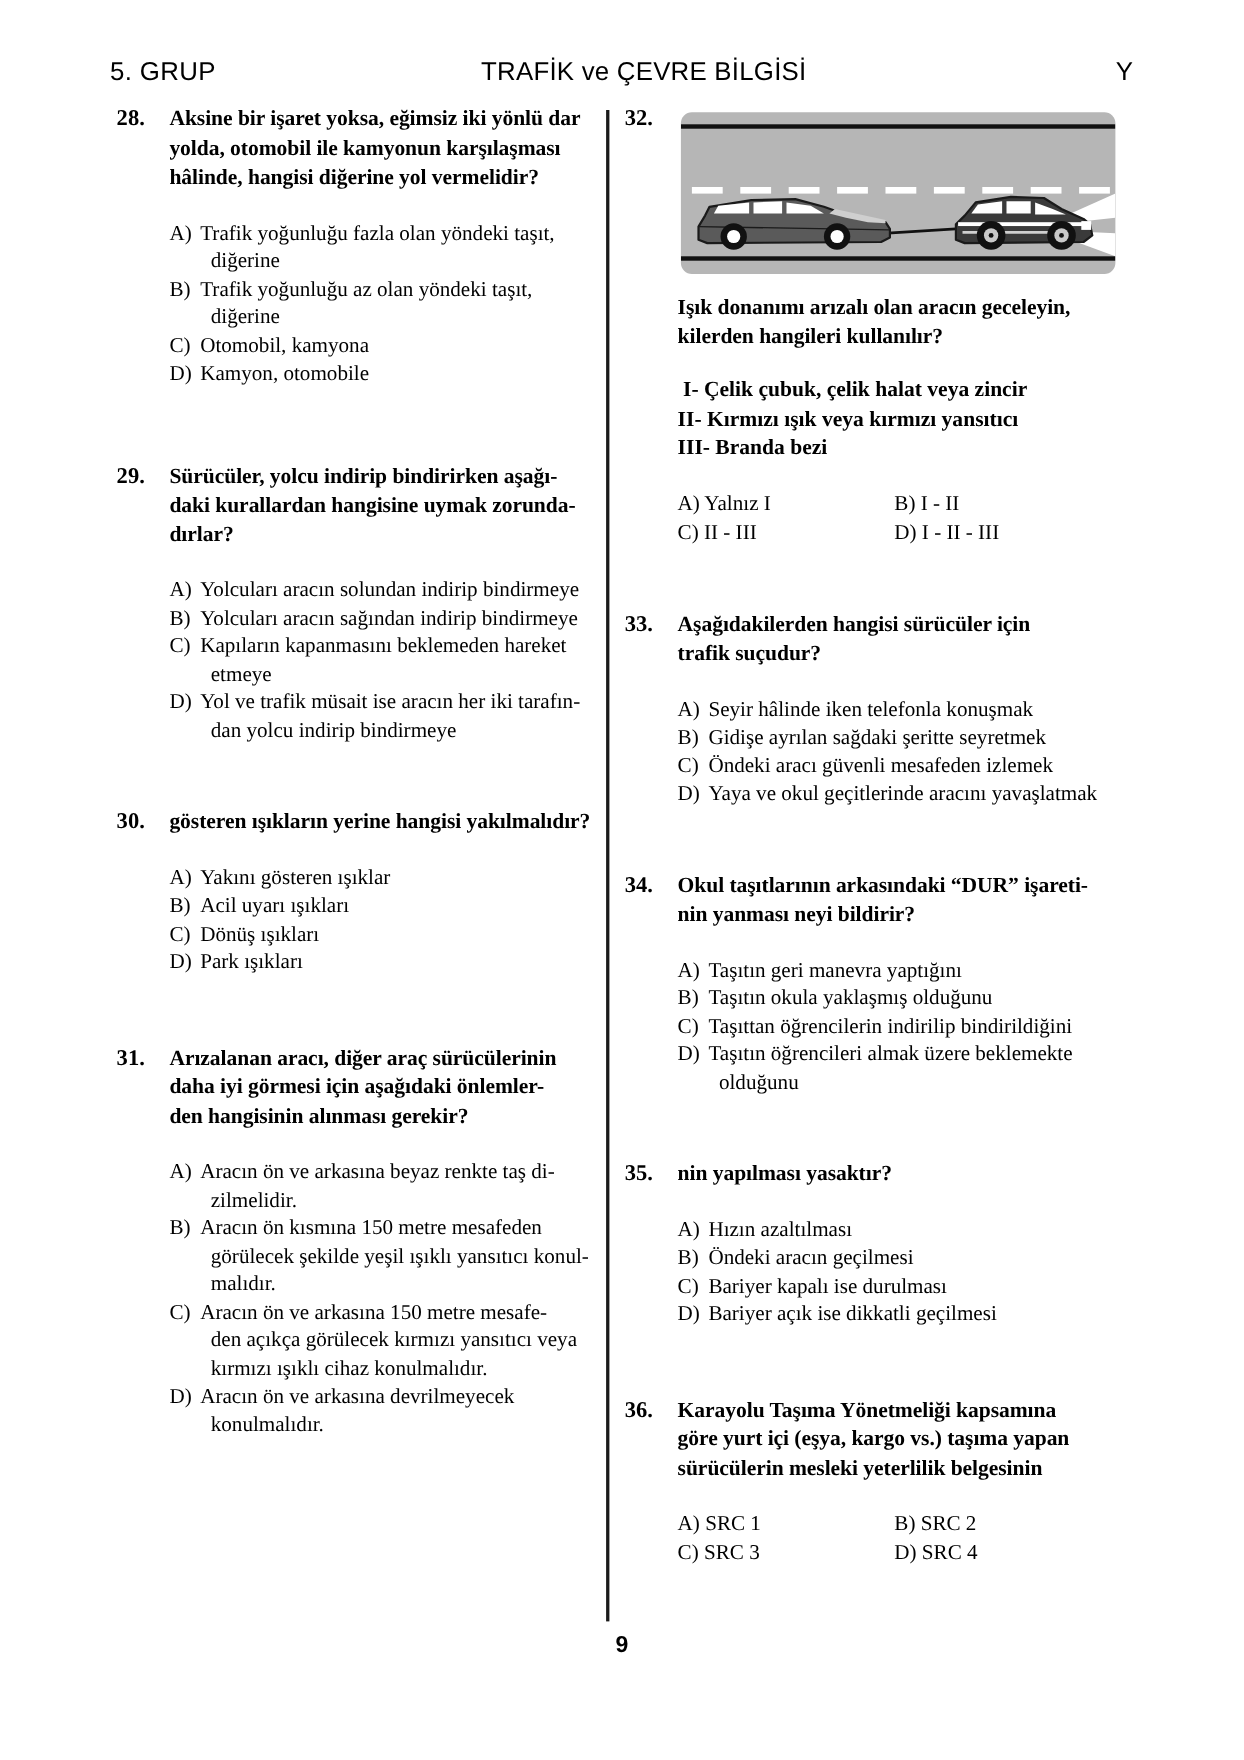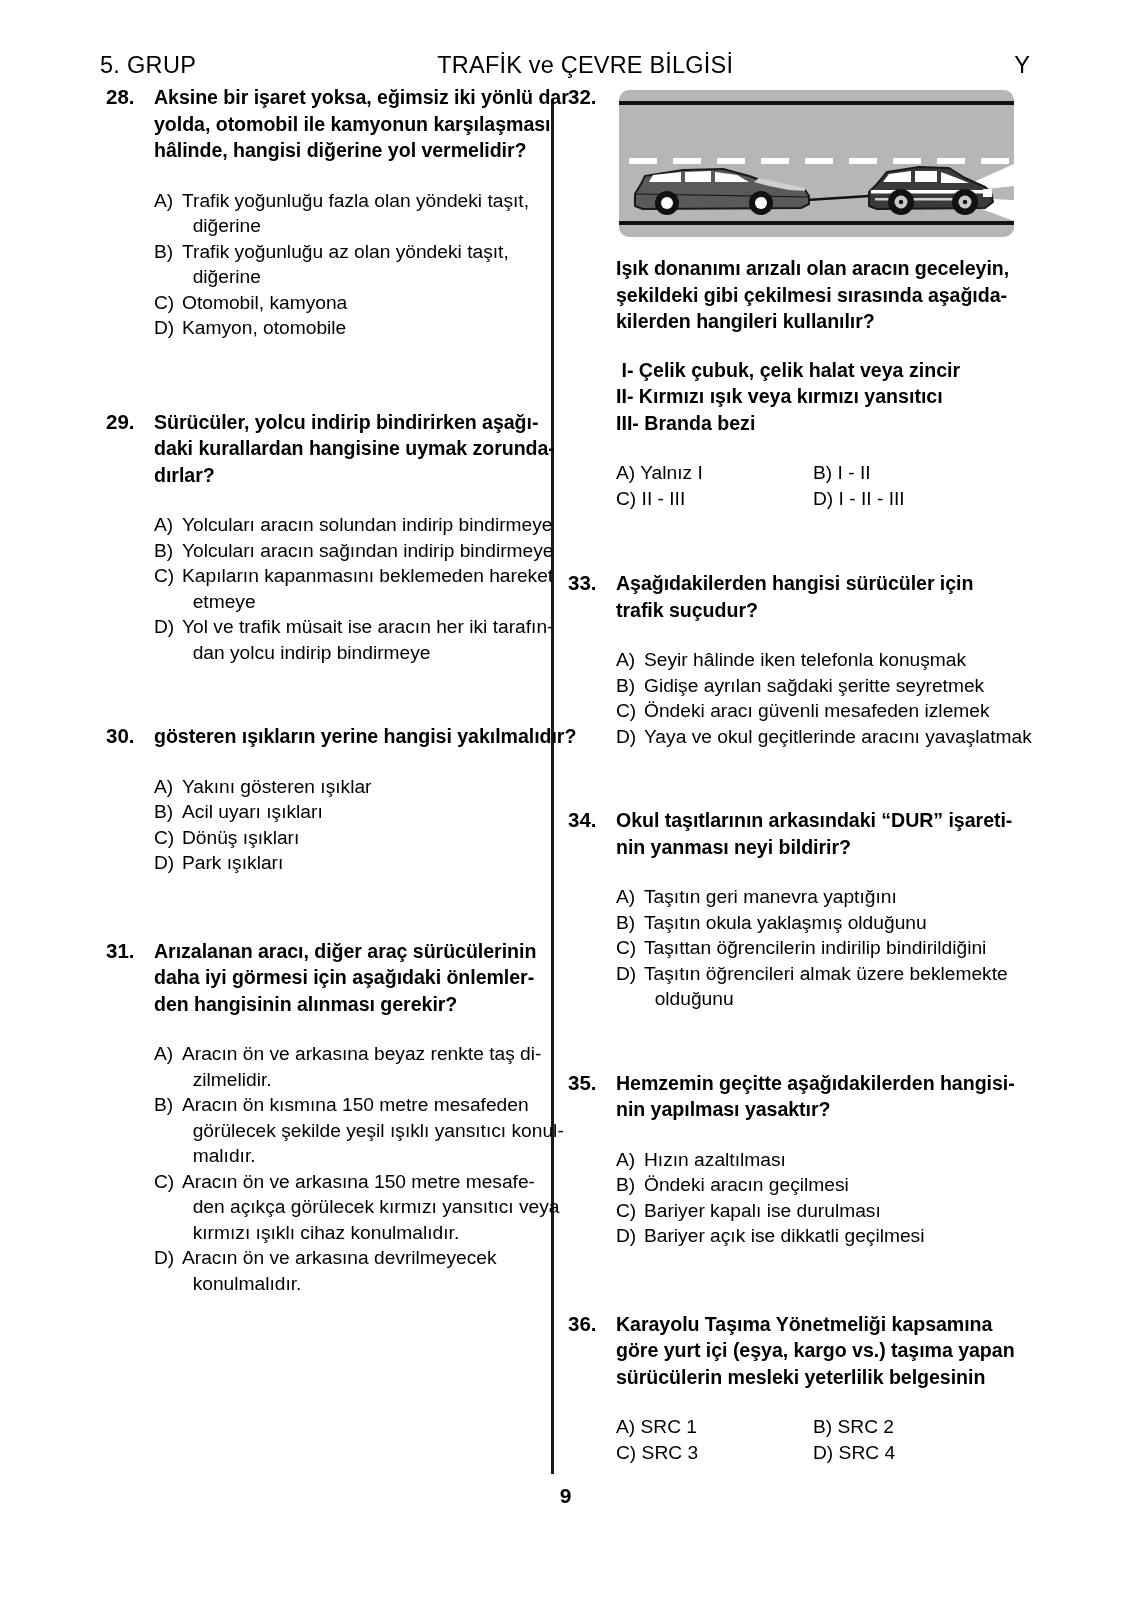--- a/index.html
+++ b/index.html
@@ -44,21 +44,22 @@
     letter-spacing: 0.2px;
     margin-left: -40px;
   }
   .header .side {
     font-weight: normal;
   }
 
   
   .col {
     position: absolute;
-    top: 84px;
+    top: 96px;
+    font-family: Liberation Serif, serif;
   }
   .col-left  { left: 104px;  width: 448px; }
   .col-right { left: 566px;  width: 452px; }
 
   .divider {
     position: absolute;
     left: 551px;
     top: 100px;
     width: 3px;
     height: 1374px;
@@ -414,21 +415,20 @@
                 <circle cx="346" cy="112" r="2.2" fill="#111111"></circle>
               </g>
             </svg>
           </div>
         </div>
 
         <div style="height:18px"></div>
 
         <div class="q-stem">
           <div>Işık donanımı arızalı olan aracın geceleyin,</div>
-          <div>şekildeki gibi çekilmesi sırasında aşağıda-</div>
           <div>kilerden hangileri kullanılır?</div>
         </div>
 
         <div class="romans">
           <div> I- Çelik çubuk, çelik halat veya zincir</div>
           <div>II- Kırmızı ışık veya kırmızı yansıtıcı</div>
           <div>III- Branda bezi</div>
         </div>
 
         <div class="opts-grid">
@@ -516,21 +516,20 @@
         </div>
       </div>
     </div>
 
     <div style="height:58px"></div>
 
     <div class="q">
       <div class="q-num">35.</div>
       <div class="q-body">
         <div class="q-stem">
-          <div>Hemzemin geçitte aşağıdakilerden hangisi-</div>
           <div>nin yapılması yasaktır?</div>
         </div>
         <div class="opts">
           <div class="opt">
             <span class="opt-letter">A)</span>
             <span class="opt-text">
               <div>Hızın azaltılması</div>
             </span>
           </div>
           <div class="opt">

